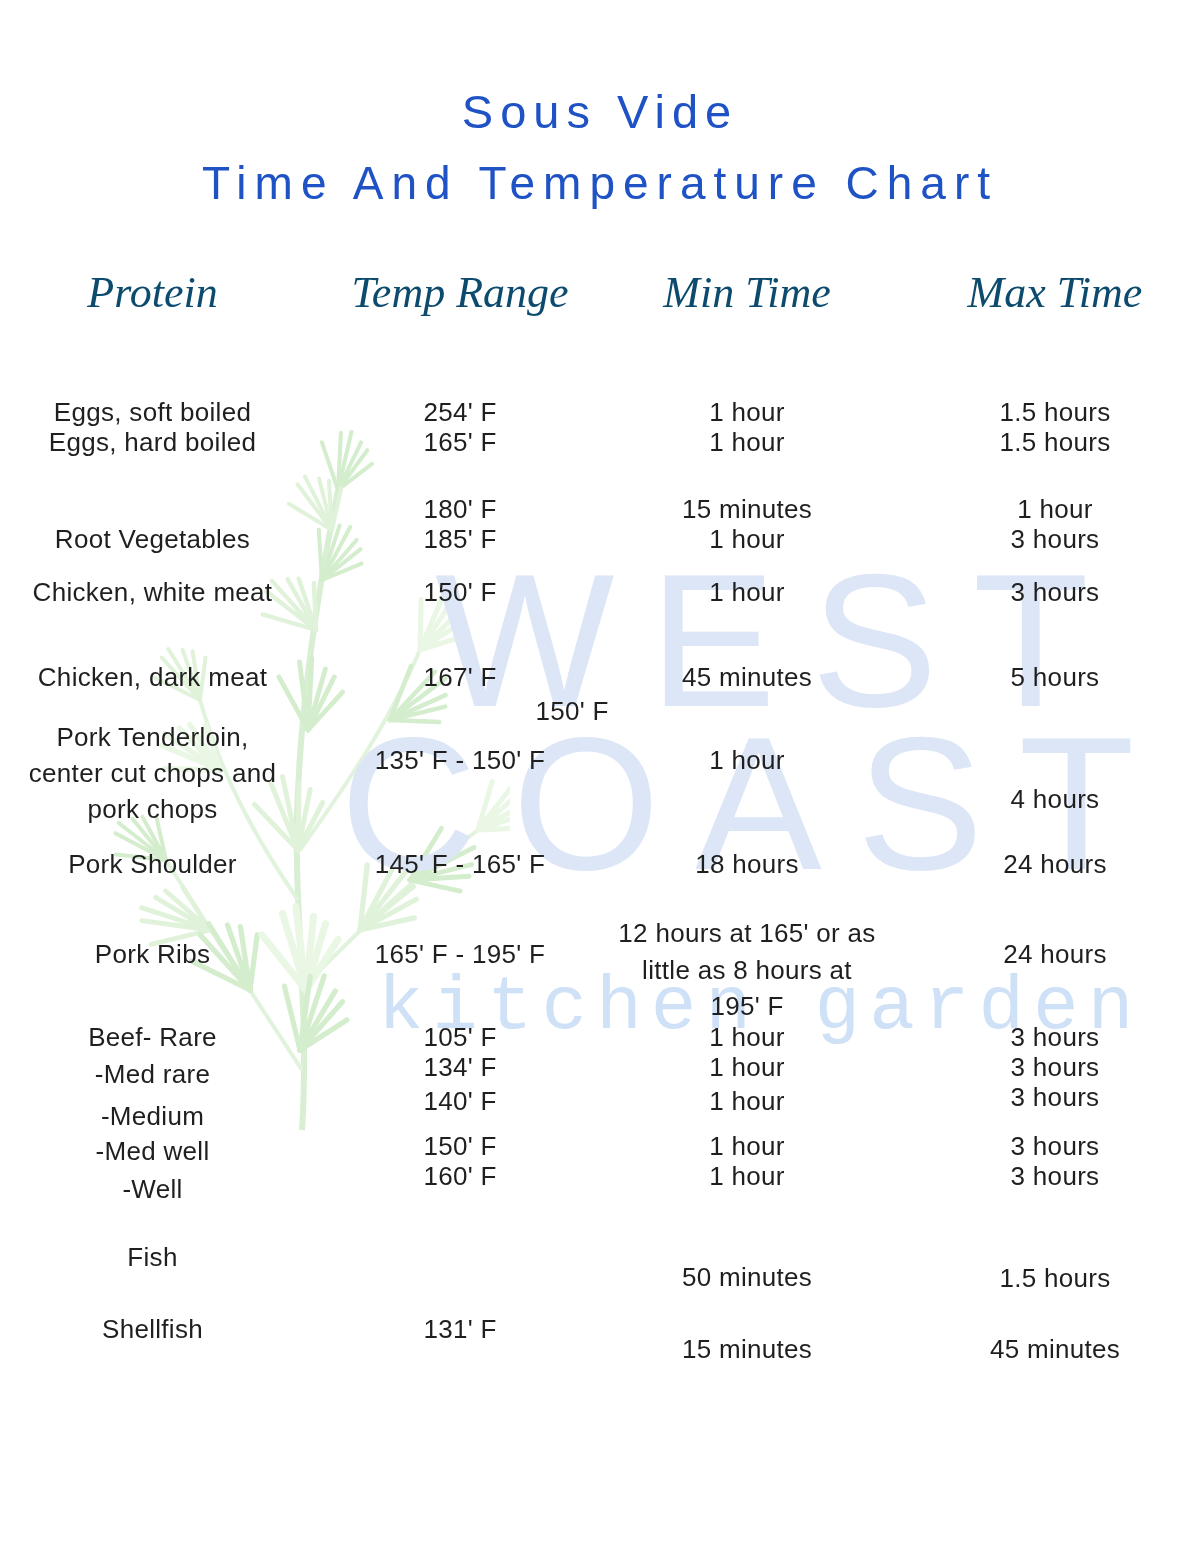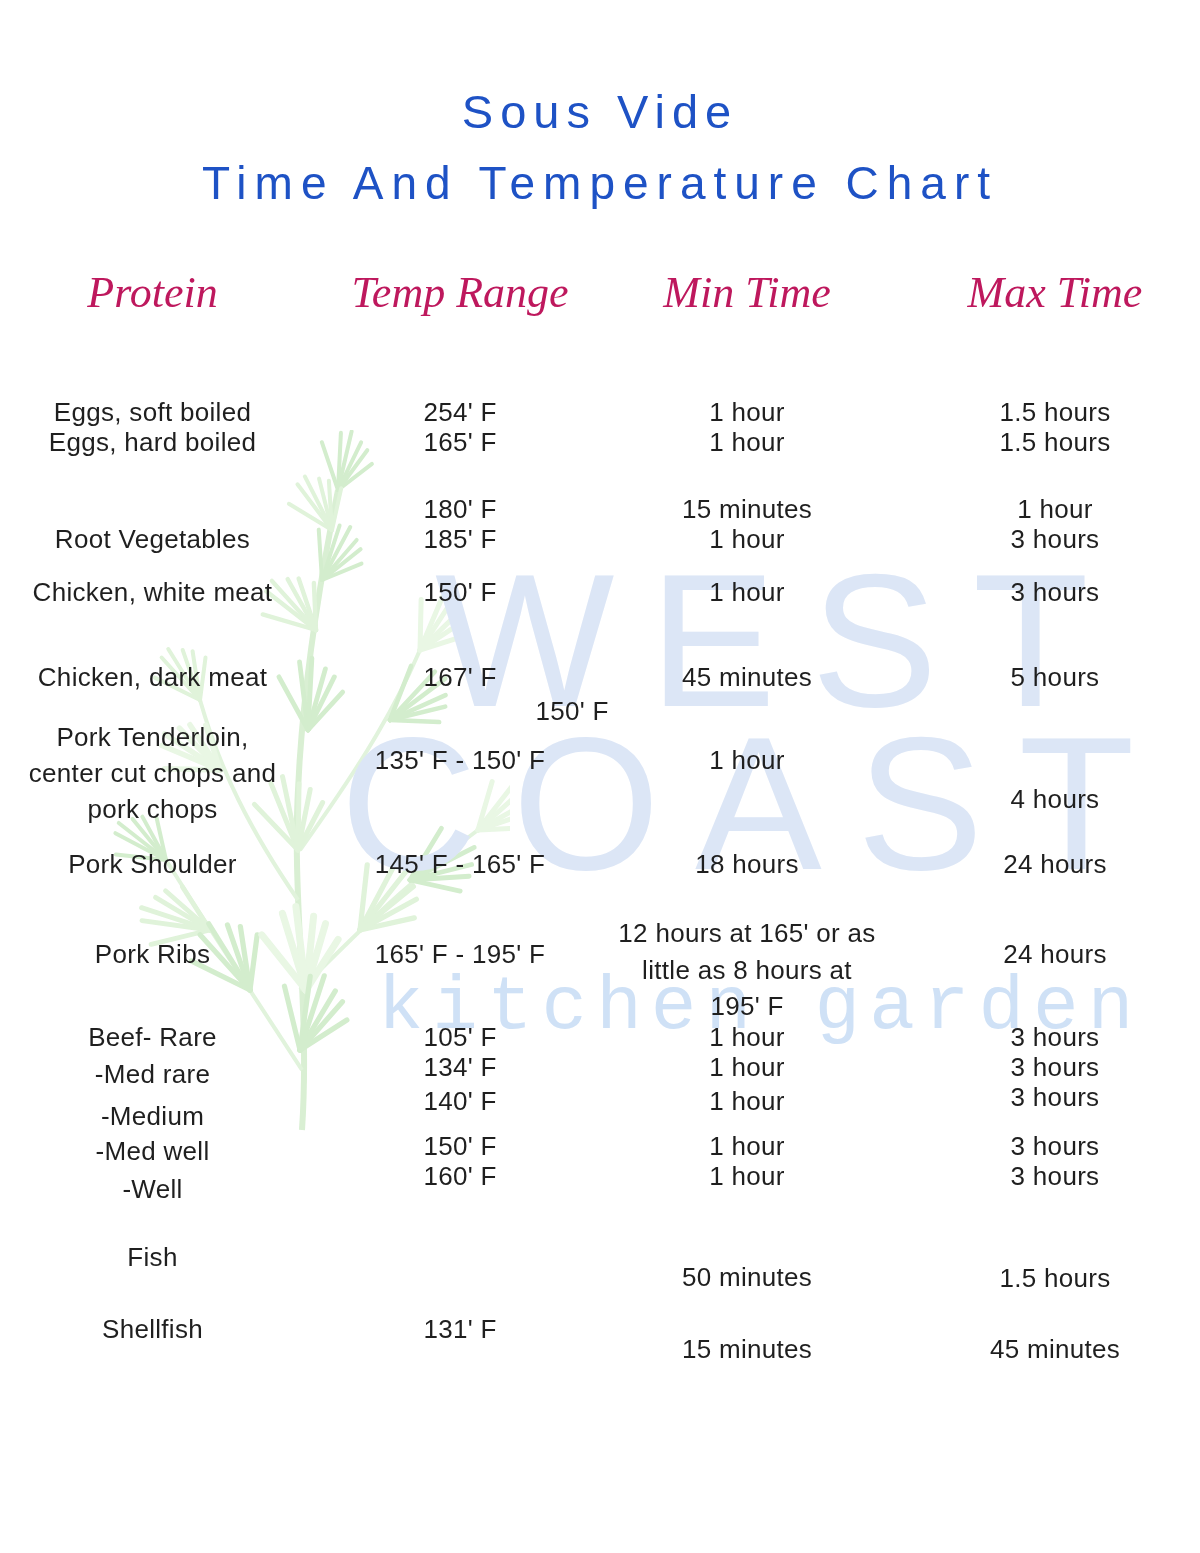--- a/index.html
+++ b/index.html
@@ -14,21 +14,21 @@
          font-family:"Liberation Mono",monospace;color:#cfe1f6;}
   .sprig{position:absolute;left:70px;top:430px;width:440px;height:710px;z-index:0;}
   
   .title{position:absolute;left:0;width:1200px;text-align:center;z-index:2;margin:0;
          font-weight:400;color:#1e52c5;line-height:1.1;white-space:nowrap;}
   .title-l1{top:86px;font-size:47px;letter-spacing:7px;}
   .title-l2{top:158px;font-size:46px;letter-spacing:8px;}
   
   .hdr{position:absolute;z-index:2;text-align:center;white-space:nowrap;
        font-family:"Liberation Serif",serif;font-style:italic;font-weight:500;
-       font-size:44px;color:#be185d;top:268px;line-height:50px;}
+       font-size:44px;color:#0c4a6e;top:268px;line-height:50px;}
   
   .cell{position:absolute;z-index:2;text-align:center;white-space:nowrap;
         font-size:26px;line-height:30px;color:#1f1f1f;letter-spacing:0.3px;}
   .col-p{left:5px;width:295px;}
   .col-t{left:330px;width:260px;}
   .col-m{left:612px;width:270px;}
   .col-x{left:925px;width:260px;}
   .col-stray{left:462px;width:220px;}
 </style>
 </head>

